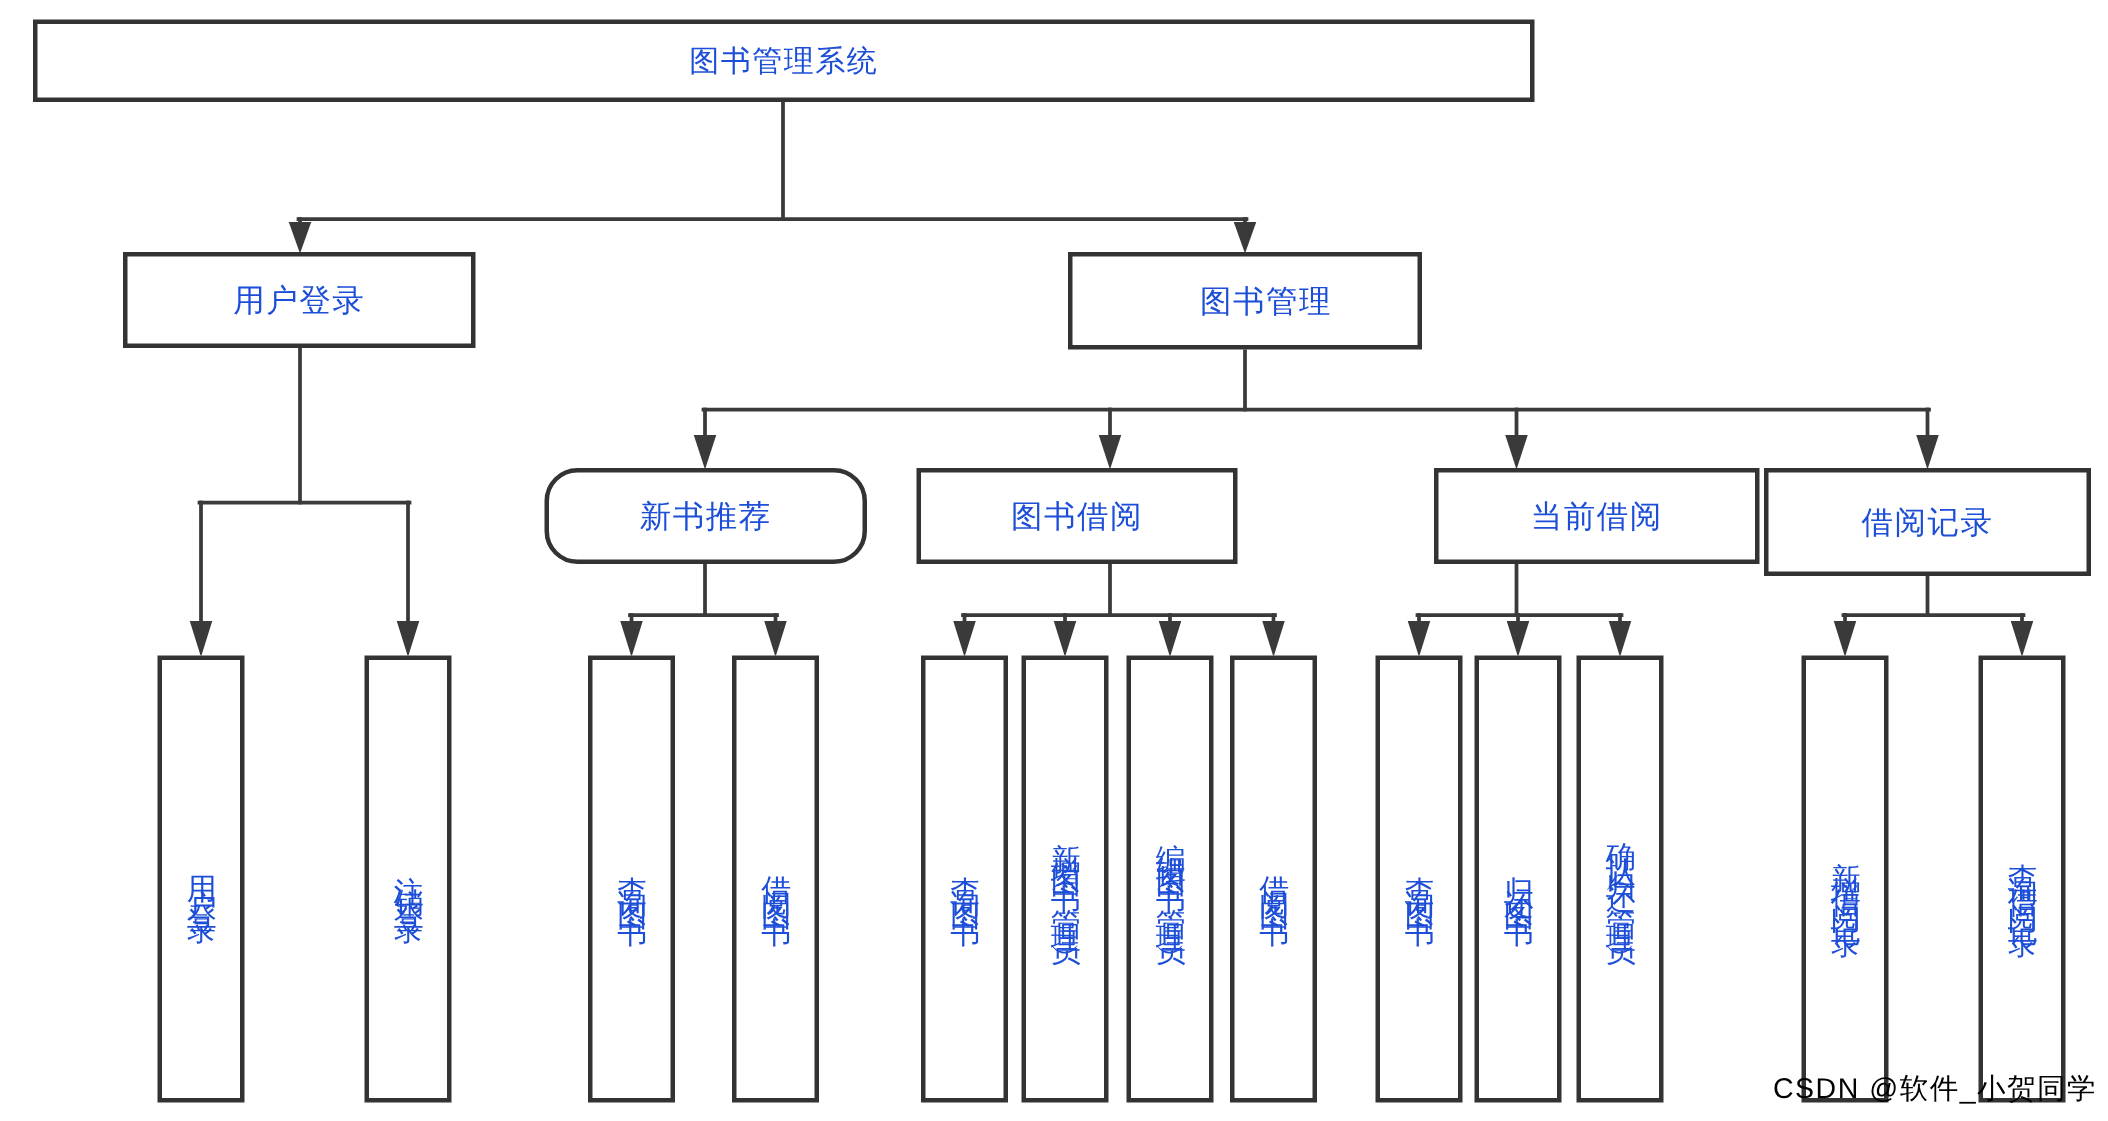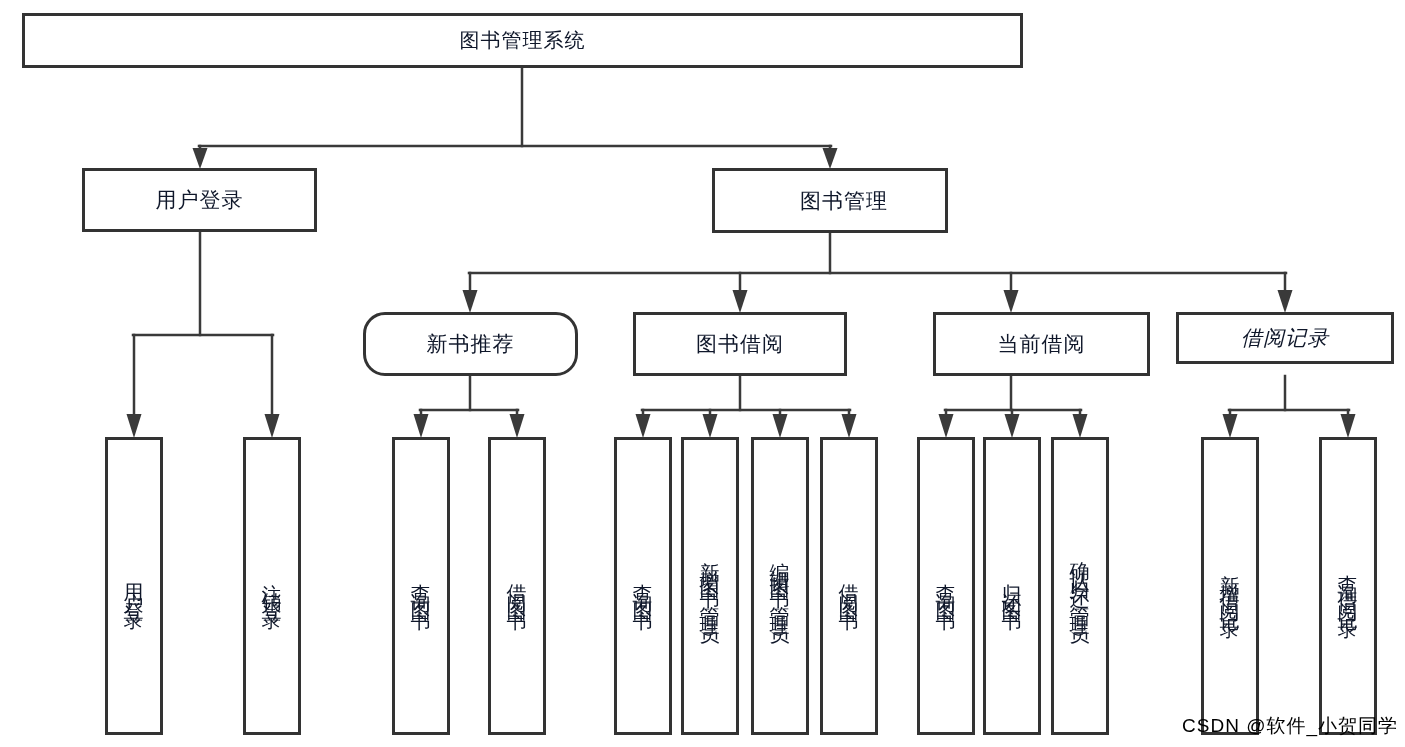--- a/index.html
+++ b/index.html
@@ -5,21 +5,21 @@
   html,body { margin:0; padding:0; background:#ffffff; }
   .canvas {
     position:relative; width:1405px; height:747px; background:#ffffff;
     font-family:"Liberation Sans","DejaVu Sans",sans-serif; overflow:hidden;
   }
   svg.wires { position:absolute; left:0; top:0; z-index:1; }
   .node {
     position:absolute; box-sizing:border-box;
     border:3px solid #333333; background:#ffffff;
     display:flex; align-items:center; justify-content:center;
-    color:#0f172a; z-index:2;
+    color:#1d4ed8; z-index:2;
   }
   .node.h { font-size:21px; letter-spacing:1px; white-space:nowrap; }
   .node.root { font-size:20px; }
   .node.v span {
     writing-mode:vertical-rl; text-orientation:mixed;
     font-size:20px; letter-spacing:9px; line-height:1; white-space:nowrap;
   }
   .watermark {
     position:absolute; right:7px; top:713px; z-index:6;
     font-size:19px; color:#000000; letter-spacing:1px; white-space:nowrap;
@@ -91,23 +91,23 @@
     <line x1="1348" y1="410" x2="1348" y2="424"></line>
     <polygon points="1340.5,414 1355.5,414 1348,438" stroke="none"></polygon>
   </svg>
 
   <div class="node h root" style="left:22px; top:13px; width:1001px; height:55px;">图书管理系统</div>
 
   <div class="node h" style="left:82px; top:168px; width:235px; height:64px;">用户登录</div>
   <div class="node h" style="left:712px; top:168px; width:236px; height:65px;padding-left:28px;">图书管理</div>
 
   <div class="node h" style="left:363px; top:312px; width:215px; height:64px;border-radius:22px;">新书推荐</div>
-  <div class="node h" style="left:633px; top:312px; width:214px; height:64px;">图书借阅</div>
-  <div class="node h" style="left:933px; top:312px; width:217px; height:64px;">当前借阅</div>
-  <div class="node h" style="left:1176px; top:312px; width:218px; height:52px;font-style:italic;">借阅记录</div>
+  <div class="node h" style="left:611px; top:312px; width:214px; height:64px;">图书借阅</div>
+  <div class="node h" style="left:956px; top:312px; width:217px; height:64px;">当前借阅</div>
+  <div class="node h" style="left:1176px; top:312px; width:218px; height:72px;">借阅记录</div>
 
   <div class="node v" style="left:105px; top:437px; width:58px; height:298px;">
        <span>用户登录</span>
     </div>
   <div class="node v" style="left:243px; top:437px; width:58px; height:298px;">
        <span>注销登录</span>
     </div>
 
   <div class="node v" style="left:392px; top:437px; width:58px; height:298px;">
        <span>查询图书</span>

